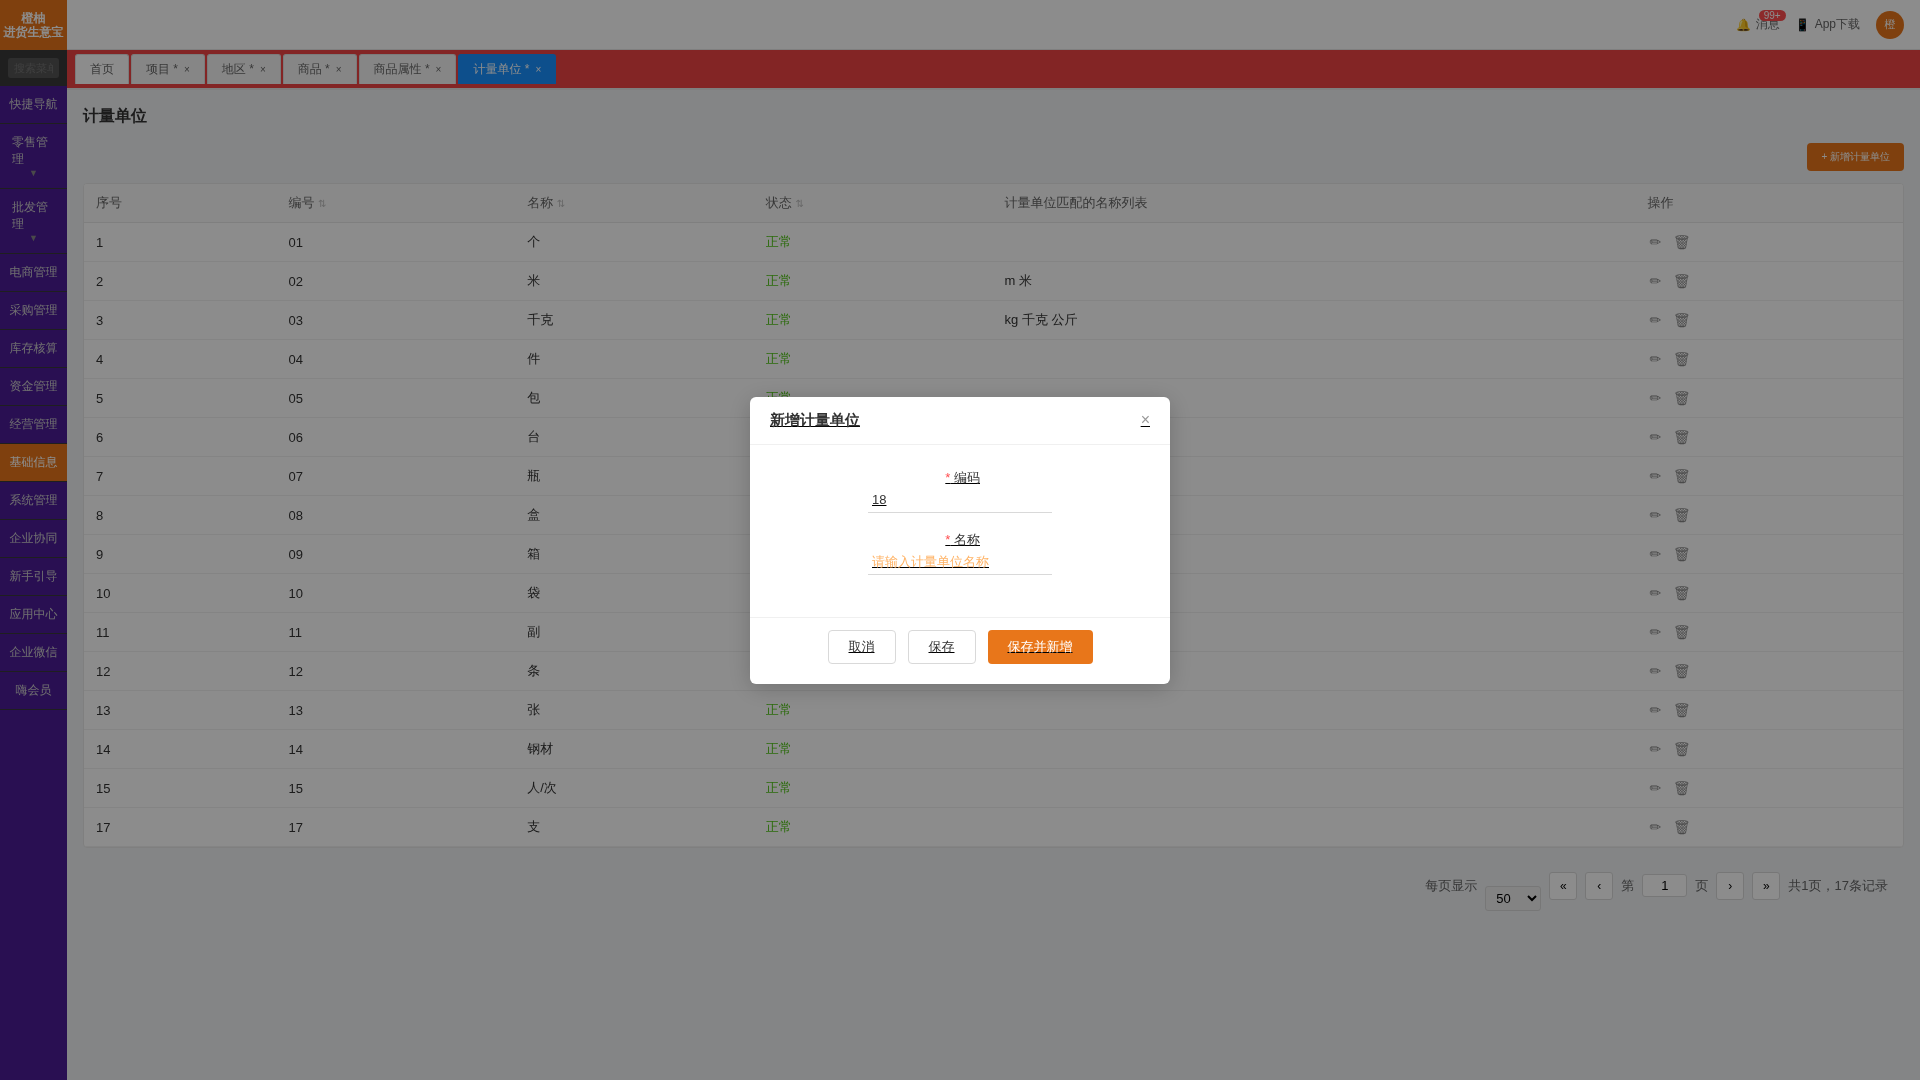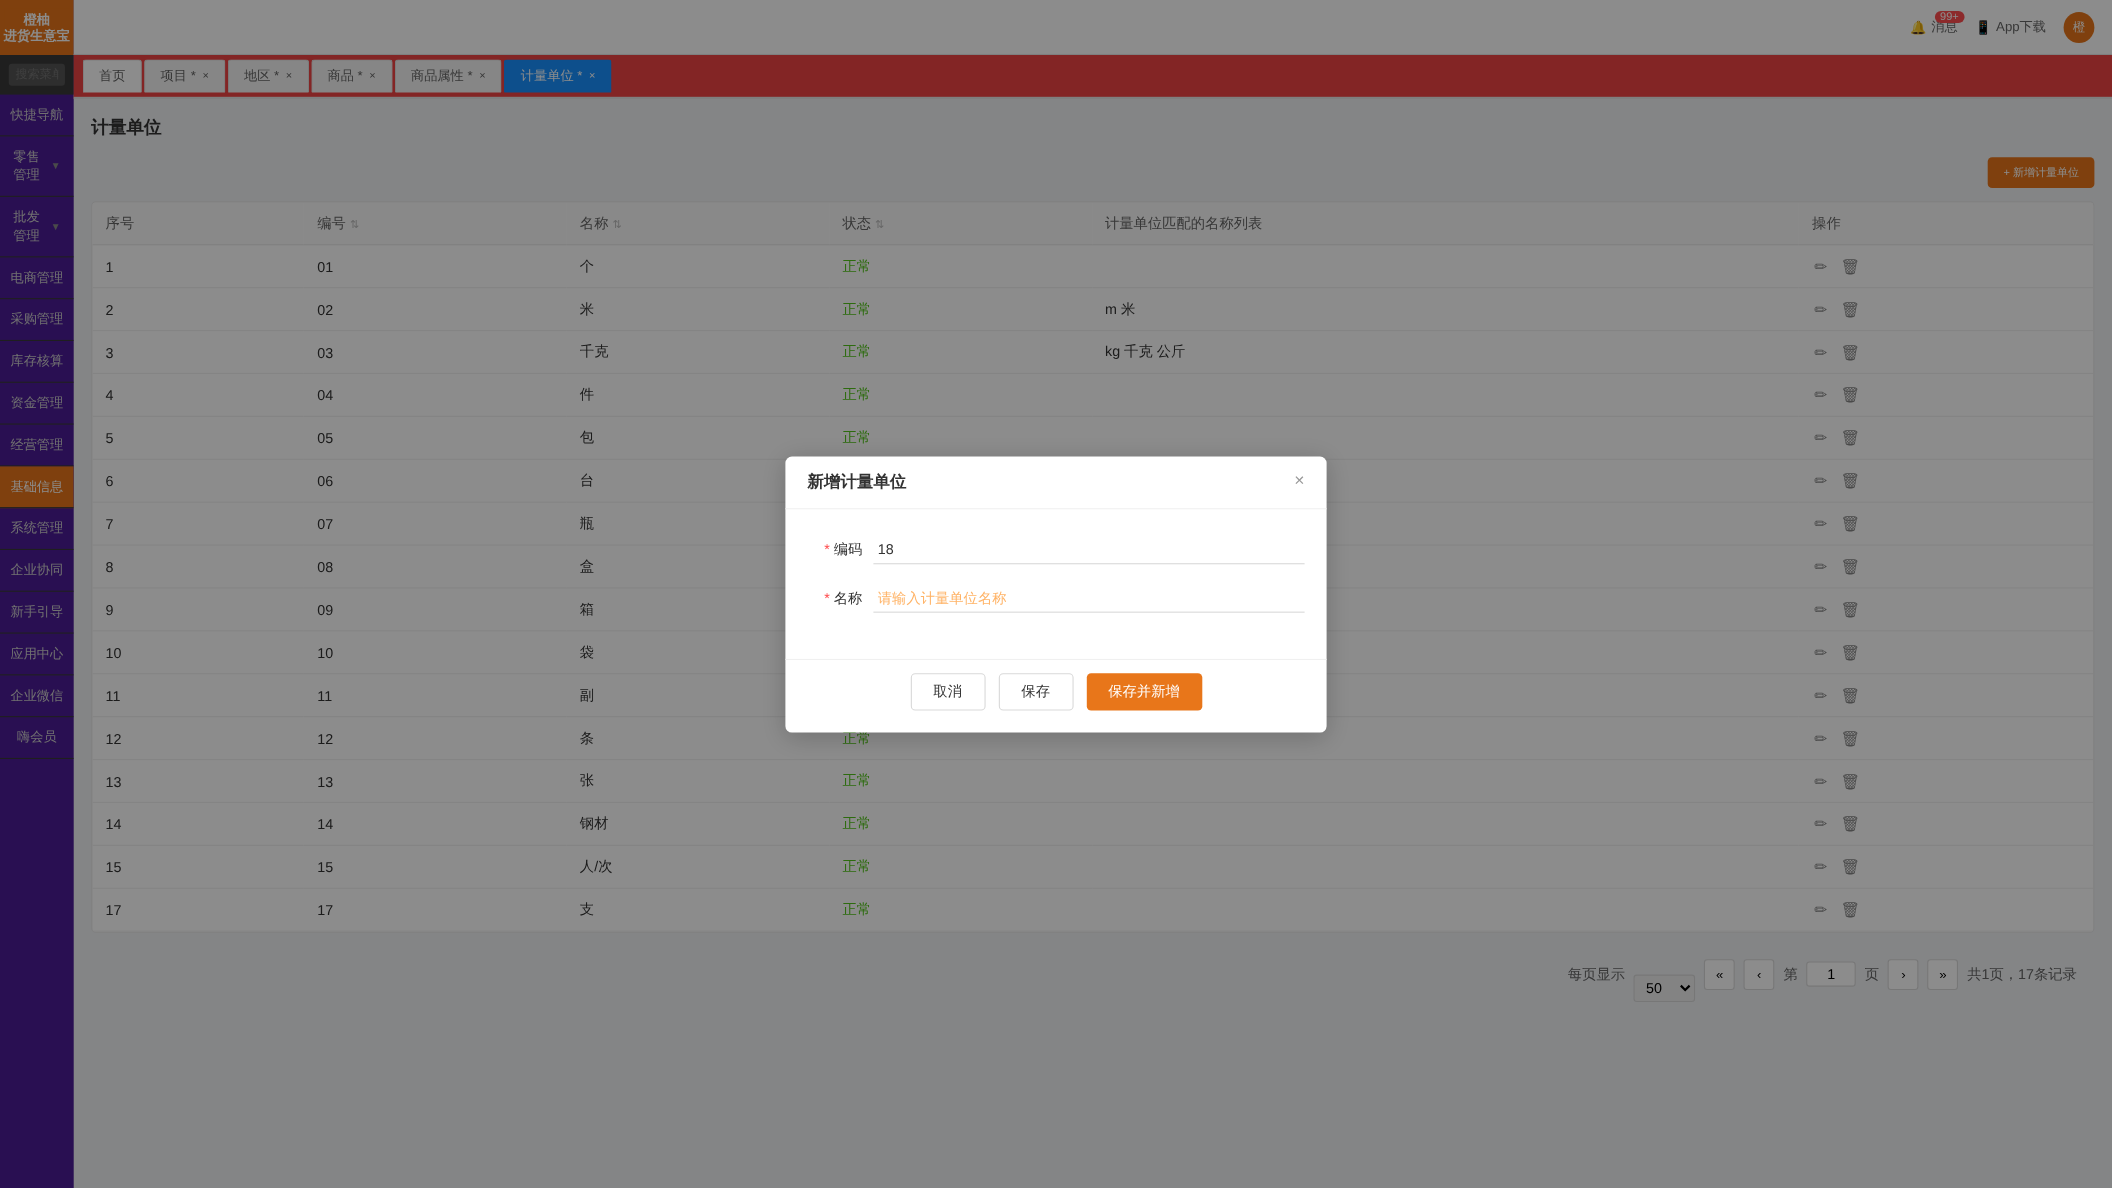--- a/index.html
+++ b/index.html
@@ -8,21 +8,21 @@
     
     .sidebar { width: 67px; background: #4c1d95; height: 1080px; flex-shrink: 0; display: flex; flex-direction: column; }
     .sidebar-logo { height: 50px; background: #e8761a; display: flex; align-items: center; justify-content: center; }
     .sidebar-logo-img { width: 60px; height: 35px; background: #e8761a; display: flex; align-items: center; justify-content: center; }
     .logo-text { color: white; font-size: 12px; font-weight: bold; text-align: center; line-height: 1.2; }
     .sidebar-search { padding: 8px; background: #3a3a3a; }
     .sidebar-search input { width: 100%; background: #555; border: none; border-radius: 3px; color: #ccc; padding: 4px 6px; font-size: 11px; outline: none; }
     .sidebar-nav { flex: 1; overflow-y: auto; }
     .sidebar-item { padding: 10px 8px; color: #ccc; cursor: pointer; text-align: center; font-size: 12px; border-bottom: 1px solid #3a3a3a; }
     .sidebar-item.active { background: #e8761a; color: white; }
-    .sidebar-item-with-arrow { display: flex; align-items: center; justify-content: space-between; padding: 10px 12px; color: #ccc; cursor: pointer; font-size: 12px; border-bottom: 1px solid #3a3a3a; }
+    .sidebar-item-with-arrow { display: flex; align-items: center; justify-content: space-between; padding: 10px 12px; color: #ccc; cursor: pointer; font-size: 12px; border-bottom: 1px solid #3a3a3a; flex-direction: column; }
     .arrow { font-size: 9px; color: #888; }
 
     
     .main { flex: 1; display: flex; flex-direction: column; height: 1080px; }
 
     
     .topbar { height: 50px; background: #fff; display: flex; align-items: center; justify-content: flex-end; padding: 0 16px; border-bottom: 1px solid #e8e8e8; flex-shrink: 0; }
     .topbar-right { display: flex; align-items: center; gap: 16px; }
     .topbar-badge { position: relative; display: inline-flex; align-items: center; gap: 4px; color: #666; font-size: 12px; cursor: pointer; }
     .badge-count { background: #ff4d4f; color: white; border-radius: 10px; padding: 0 5px; font-size: 10px; position: absolute; top: -6px; right: -6px; }
@@ -56,26 +56,26 @@
     .pagination { display: flex; align-items: center; justify-content: flex-end; padding: 12px 16px; gap: 8px; font-size: 13px; color: #666; }
     .page-size-select { border: 1px solid #d9d9d9; border-radius: 3px; padding: 3px 6px; font-size: 13px; cursor: pointer; margin-top: 26px; }
     .page-btn { width: 28px; height: 28px; border: 1px solid #d9d9d9; background: white; border-radius: 3px; cursor: pointer; display: flex; align-items: center; justify-content: center; font-size: 12px; }
     .page-btn:disabled { color: #ccc; cursor: not-allowed; }
     .page-input { width: 45px; border: 1px solid #d9d9d9; border-radius: 3px; padding: 3px 6px; text-align: center; font-size: 13px; }
 
     
     .overlay { position: fixed; top: 0; left: 0; width: 100%; height: 100%; background: rgba(0,0,0,0.45); z-index: 1000; display: flex; align-items: center; justify-content: center; }
 
     
-    .modal { background: white; border-radius: 6px; width: 492px; box-shadow: 0 4px 24px rgba(0,0,0,0.2); }
+    .modal { background: white; border-radius: 6px; width: 420px; box-shadow: 0 4px 24px rgba(0,0,0,0.2); text-decoration: underline; }
     .modal-header { padding: 14px 20px; border-bottom: 1px solid #f0f0f0; display: flex; align-items: center; justify-content: space-between; }
     .modal-title { font-size: 15px; font-weight: 600; color: #333; }
     .modal-close { background: none; border: none; font-size: 16px; color: #999; cursor: pointer; }
     .modal-body { padding: 24px 20px; }
-    .form-row { display: flex; align-items: center; margin-bottom: 18px; }
+    .form-row { display: flex; align-items: center; margin-bottom: 18px; flex-direction: column; }
     .form-label { width: 60px; text-align: right; font-size: 13px; color: #333; padding-right: 10px; flex-shrink: 0; }
     .required { color: #ff4d4f; }
     .form-input { flex: 1; border: none; border-bottom: 1px solid #d9d9d9; padding: 5px 4px; font-size: 13px; outline: none; font-family: inherit; color: #333; }
     .form-input.placeholder-orange::placeholder { color: #ffb366; }
     .modal-footer { padding: 12px 20px 20px; display: flex; justify-content: center; gap: 12px; border-top: 1px solid #f0f0f0; }
     .btn-cancel { padding: 7px 20px; border: 1px solid #d9d9d9; background: white; border-radius: 4px; font-size: 13px; cursor: pointer; color: #333; font-family: inherit; }
     .btn-save { padding: 7px 20px; background: white; border: 1px solid #d9d9d9; border-radius: 4px; font-size: 13px; cursor: pointer; color: #333; font-family: inherit; }
     .btn-save-add { padding: 7px 20px; background: #e8761a; border: none; border-radius: 4px; font-size: 13px; cursor: pointer; color: white; font-family: inherit; }
   </style>
 </head>

